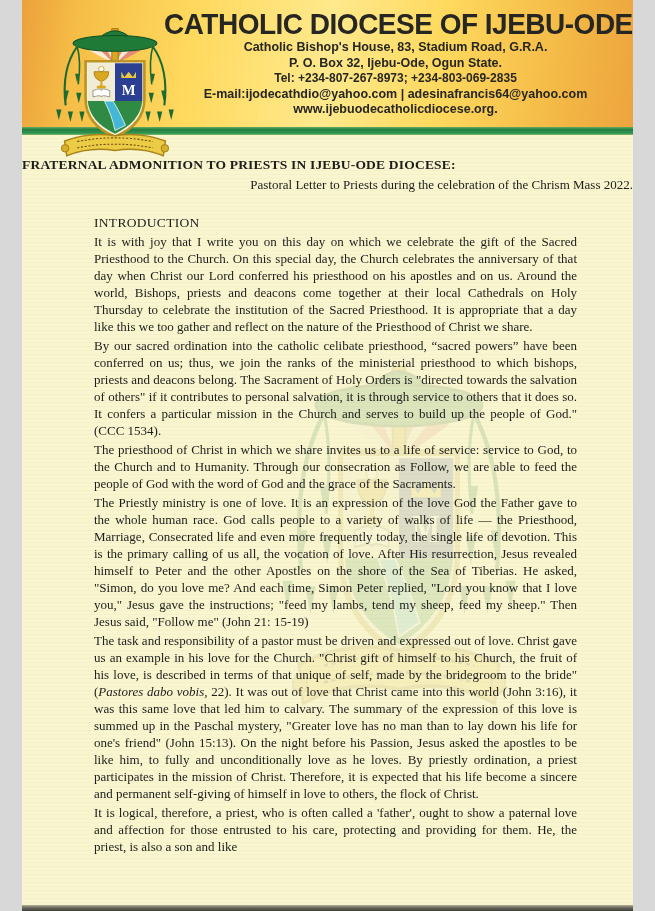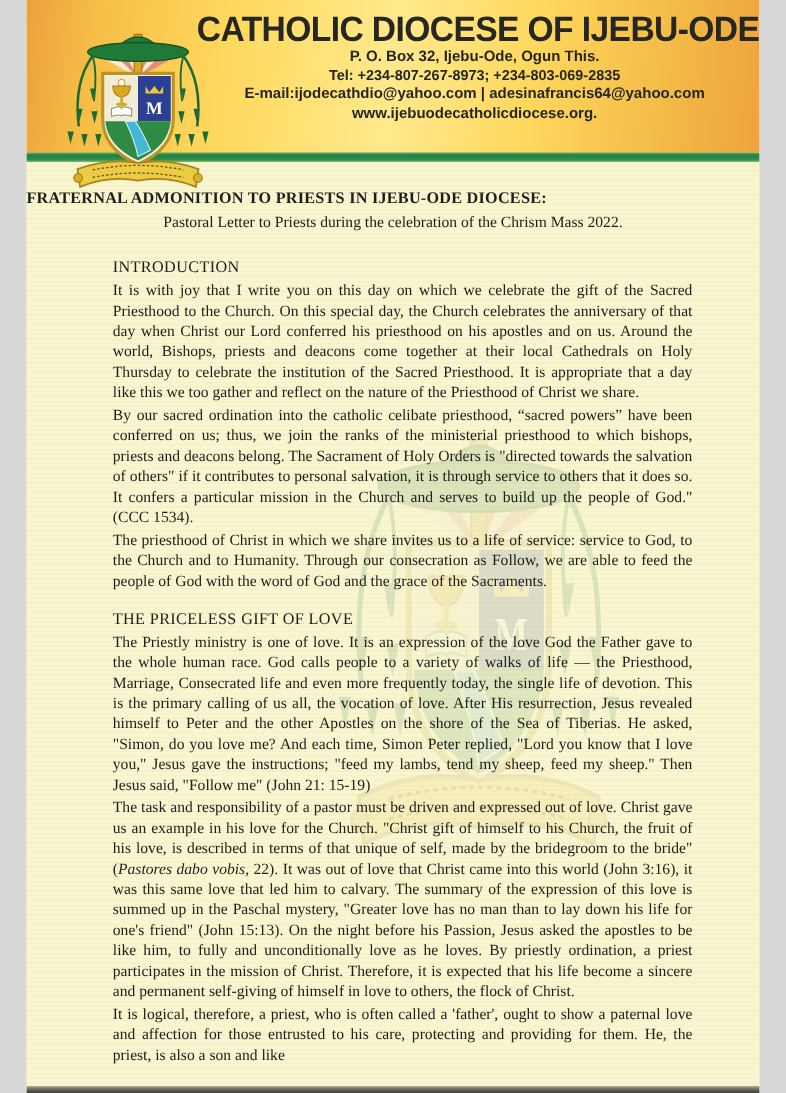--- a/index.html
+++ b/index.html
@@ -24,21 +24,21 @@
   .head-line.tel{font-size:12px;}
   .stripe{
     position:absolute;top:127px;left:0;width:100%;height:8px;z-index:2;
     background:linear-gradient(180deg,#69ad62 0%,#238041 30%,#2e9150 75%,#7fb86a 100%);
   }
   .crest{position:absolute;left:28px;top:15px;width:130px;height:147px;z-index:4;}
   .watermark{position:absolute;left:252px;top:330px;width:250px;height:390px;opacity:0.13;z-index:0;}
   
   main{position:absolute;top:134px;left:0;width:100%;z-index:1;color:#1d1d1b;}
   .doc-title{font-weight:bold;font-size:13.5px;margin-top:23px;letter-spacing:0.2px;}
-  .doc-subtitle{text-align:center;font-size:13px;margin-top:4px;}
+  .doc-subtitle{text-align:right;font-size:13px;margin-top:4px;}
   .content{margin:0 56px 0 72px;}
   .sec-heading{font-size:13.5px;font-weight:normal;letter-spacing:0.3px;margin:22px 0 0 0;}
   .sec-heading.second{margin-top:16px;}
   p.body-par{font-size:13px;line-height:17px;text-align:justify;margin:2px 0 0 0;}
   p.body-par i{font-style:italic;}
   .scan-edge{
     position:absolute;bottom:0;left:0;width:100%;height:6px;z-index:5;
     background:linear-gradient(180deg,#b5b096 0%,#6a695e 45%,#3f3f38 100%);
   }
 </style>
@@ -112,21 +112,22 @@
       <path d="M24,126.5 Q60,119.5 96,126.5" stroke="#6b4e0d" stroke-width="1" fill="none" stroke-dasharray="2 1.6"></path>
     </g>
   </defs>
 </svg>
 
 <div class="page">
 
   <header class="letterhead">
     <div class="head-text">
       <div class="org-title">CATHOLIC DIOCESE OF IJEBU-ODE</div>
-      <div class="head-line">P. O. Box 32, Ijebu-Ode, Ogun This.</div>
+      <div class="head-line">Catholic Bishop's House, 83, Stadium Road, G.R.A.</div>
+      <div class="head-line">P. O. Box 32, Ijebu-Ode, Ogun State.</div>
       <div class="head-line tel">Tel: +234-807-267-8973; +234-803-069-2835</div>
       <div class="head-line">E-mail:ijodecathdio@yahoo.com | adesinafrancis64@yahoo.com</div>
       <div class="head-line">www.ijebuodecatholicdiocese.org.</div>
     </div>
   </header>
 
   <svg class="crest" viewBox="0 0 120 140">
     <use href="#crest" xlink:href="#crest" xmlns:xlink="http://www.w3.org/1999/xlink"></use>
   </svg>
 
@@ -139,21 +140,20 @@
   <main>
     <div class="doc-title">FRATERNAL ADMONITION TO PRIESTS IN IJEBU-ODE DIOCESE:</div>
     <div class="doc-subtitle">Pastoral Letter to Priests during the celebration of the Chrism Mass 2022.</div>
 
     <div class="content">
       <div class="sec-heading">INTRODUCTION</div>
       <p class="body-par">It is with joy that I write you on this day on which we celebrate the gift of the Sacred Priesthood to the Church. On this special day, the Church celebrates the anniversary of that day when Christ our Lord conferred his priesthood on his apostles and on us. Around the world, Bishops, priests and deacons come together at their local Cathedrals on Holy Thursday to celebrate the institution of the Sacred Priesthood. It is appropriate that a day like this we too gather and reflect on the nature of the Priesthood of Christ we share.</p>
       <p class="body-par">By our sacred ordination into the catholic celibate priesthood, “sacred powers” have been conferred on us; thus, we join the ranks of the ministerial priesthood to which bishops, priests and deacons belong. The Sacrament of Holy Orders is "directed towards the salvation of others" if it contributes to personal salvation, it is through service to others that it does so. It confers a particular mission in the Church and serves to build up the people of God." (CCC 1534).</p>
       <p class="body-par">The priesthood of Christ in which we share invites us to a life of service: service to God, to the Church and to Humanity. Through our consecration as Follow, we are able to feed the people of God with the word of God and the grace of the Sacraments.</p>
 
-      <div class="sec-heading second">THE PRICELESS GIFT OF LOVE</div>
       <p class="body-par">The Priestly ministry is one of love. It is an expression of the love God the Father gave to the whole human race. God calls people to a variety of walks of life — the Priesthood, Marriage, Consecrated life and even more frequently today, the single life of devotion. This is the primary calling of us all, the vocation of love. After His resurrection, Jesus revealed himself to Peter and the other Apostles on the shore of the Sea of Tiberias. He asked, "Simon, do you love me? And each time, Simon Peter replied, "Lord you know that I love you," Jesus gave the instructions; "feed my lambs, tend my sheep, feed my sheep." Then Jesus said, "Follow me" (John 21: 15-19)</p>
       <p class="body-par"><span>The task and responsibility of a pastor must be driven and expressed out of love. Christ gave us an example in his love for the Church. "Christ gift of himself to his Church, the fruit of his love, is described in terms of that unique of self, made by the bridegroom to the bride" (</span><i>Pastores dabo vobis,</i><span> 22). It was out of love that Christ came into this world (John 3:16), it was this same love that led him to calvary. The summary of the expression of this love is summed up in the Paschal mystery, "Greater love has no man than to lay down his life for one's friend" (John 15:13). On the night before his Passion, Jesus asked the apostles to be like him, to fully and unconditionally love as he loves. By priestly ordination, a priest participates in the mission of Christ. Therefore, it is expected that his life become a sincere and permanent self-giving of himself in love to others, the flock of Christ.</span></p>
       <p class="body-par">It is logical, therefore, a priest, who is often called a 'father', ought to show a paternal love and affection for those entrusted to his care, protecting and providing for them. He, the priest, is also a son and like</p>
     </div>
   </main>
 
   <div class="scan-edge"></div>
 </div>
 
 </body></html>

